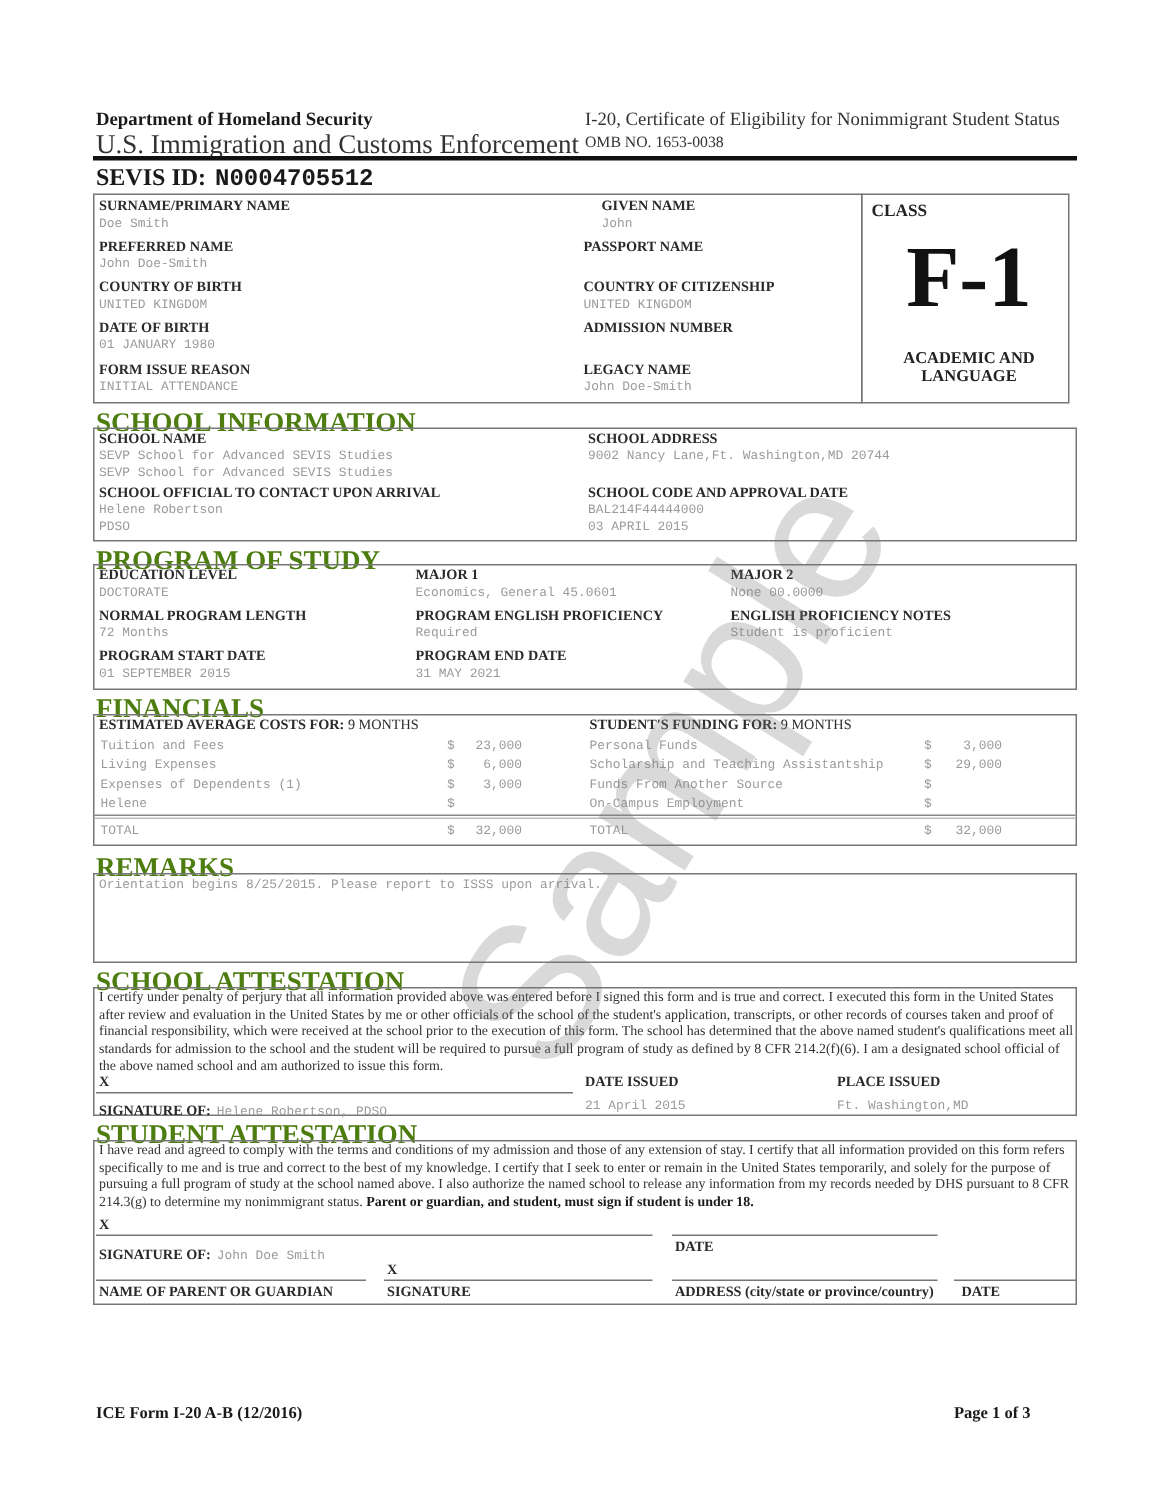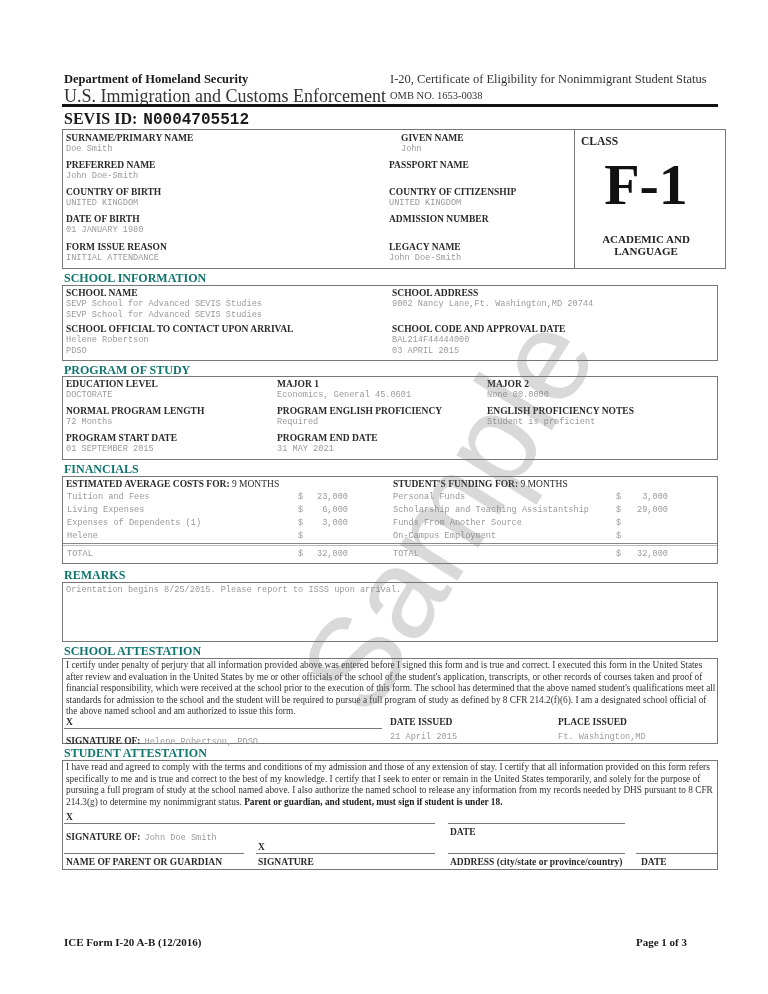--- a/index.html
+++ b/index.html
@@ -18,24 +18,24 @@
   .sevis { position: absolute; left: 64px; top: 110px; font-size: 16px; font-weight: bold; color: #1a1a1a; }
   .sevis .lbl { font-family: "Liberation Serif", serif; }
   .sevis .val { font-family: "Liberation Mono", monospace; font-weight: bold; font-size: 16px; margin-left: 6px; }
 
   .box { position: absolute; border: 1px solid #777; box-sizing: border-box; }
   .lbl-b { font-family: "Liberation Serif", serif; font-weight: bold; font-size: 9.5px; color: #2a2a2a; line-height: 11px; white-space: nowrap; }
   .lbl-b .norm { font-weight: normal; }
   .val-m { font-family: "Liberation Mono", monospace; font-size: 8.6px; color: #9a9a9a; line-height: 11px; white-space: nowrap; }
   .abs { position: absolute; }
 
-  .section-title { position: absolute; left: 64px; font-family: "Liberation Serif", serif; font-weight: bold; font-size: 12px; color: #0f766e; }
+  .section-title { position: absolute; left: 64px; font-family: "Liberation Serif", serif; font-weight: bold; font-size: 18px; color: #4d7c0f; }
 
   
-  .class-box { left: 574px; top: 129px; width: 152px; height: 140px; }
+  .class-box { left: 574px; top: 129px; width: 139px; height: 140px; }
   .class-box .t { position: absolute; left: 6px; top: 5px; font-family: "Liberation Serif", serif; font-weight: bold; font-size: 11.5px; }
   .class-box .big { position: absolute; left: 0; width: 142px; top: 22px; text-align: center; font-family: "Liberation Serif", serif; font-weight: bold; font-size: 58px; line-height: 66px; color: #111; }
   .class-box .sub { position: absolute; left: 0; width: 142px; top: 103px; text-align: center; font-family: "Liberation Serif", serif; font-weight: bold; font-size: 11px; line-height: 12px; color: #222; }
 
   .fin-row { position: absolute; font-family: "Liberation Mono", monospace; font-size: 8.6px; color: #9a9a9a; white-space: nowrap; }
   .hr { position: absolute; height: 1px; background: #888; }
 
   .attest-text { position: absolute; font-family: "Liberation Serif", serif; font-size: 9.3px; line-height: 11.6px; color: #333; }
   .attest-text b { color: #1a1a1a; }
 

